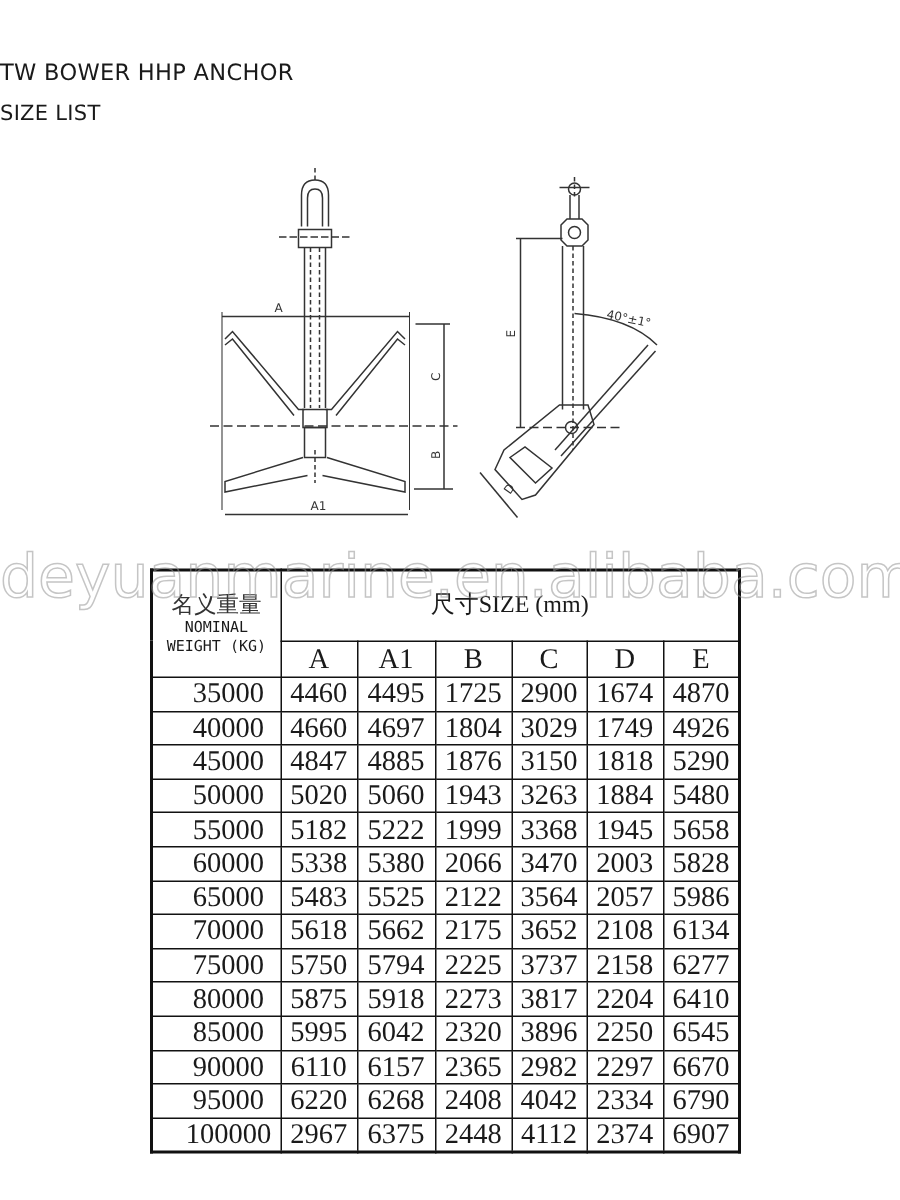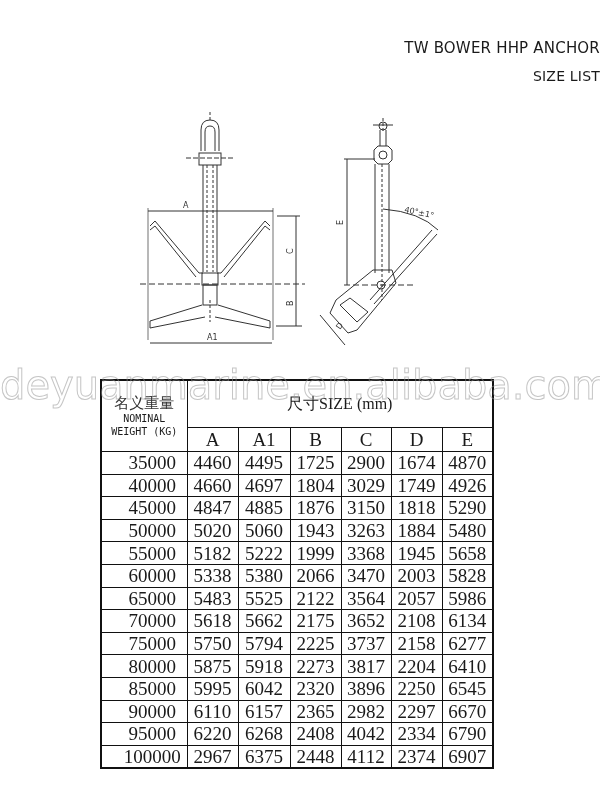--- a/index.html
+++ b/index.html
@@ -1,17 +1,17 @@
 <!DOCTYPE html>
 <html><head>
 <meta charset="utf-8">
 <style>
   html, body { margin: 0; padding: 0; background: #ffffff; }
   body { width: 600px; height: 800px; position: relative; overflow: hidden; font-family: "DejaVu Sans", sans-serif; color: #111; }
-  .title { position: absolute; left: 0; width: 600px; text-align: right; font-family: "DejaVu Sans", sans-serif; font-size: 15px; letter-spacing: 0.2px; color: #1a1a1a; }
+  .title { position: absolute; left: 0; width: 600px; text-align: left; font-family: "DejaVu Sans", sans-serif; font-size: 15px; letter-spacing: 0.2px; color: #1a1a1a; }
   .title1 { top: 39px; }
   .title2 { top: 68px; font-size: 14px; }
   svg.diagram { position: absolute; left: 0; top: 0; }
   .tbl { position: absolute; left: 100px; top: 379px; width: 392px; border-collapse: collapse; font-family: "Liberation Serif", "DejaVu Serif", serif; table-layout: fixed; }
   .tbl td { border: 1.5px solid #111; text-align: center; padding: 0; color: #1a1a1a; font-size: 19px; height: 21.6px; line-height: 21px; overflow: hidden; white-space: nowrap; }
   .tbl { border: 2.5px solid #111; }
   .tbl td.wt { font-size: 19px; padding-left: 16px; }
   .hdr-left { height: 70px !important; line-height: 14px !important; font-family: "DejaVu Sans Mono", monospace; font-size: 10px !important; vertical-align: middle; }
   .hdr-left .cn { display: block; font-family: "DejaVu Serif", serif; font-size: 15px; line-height: 18px; color: #333; }
   .hdr-left .en { display: block; font-size: 10px; line-height: 13px; }

